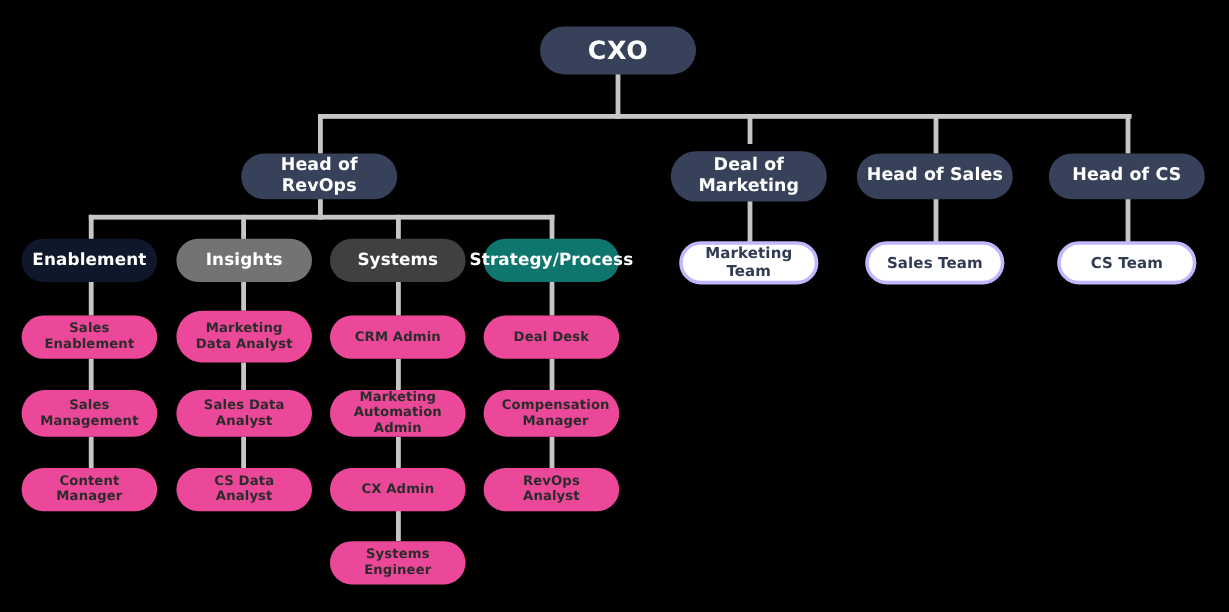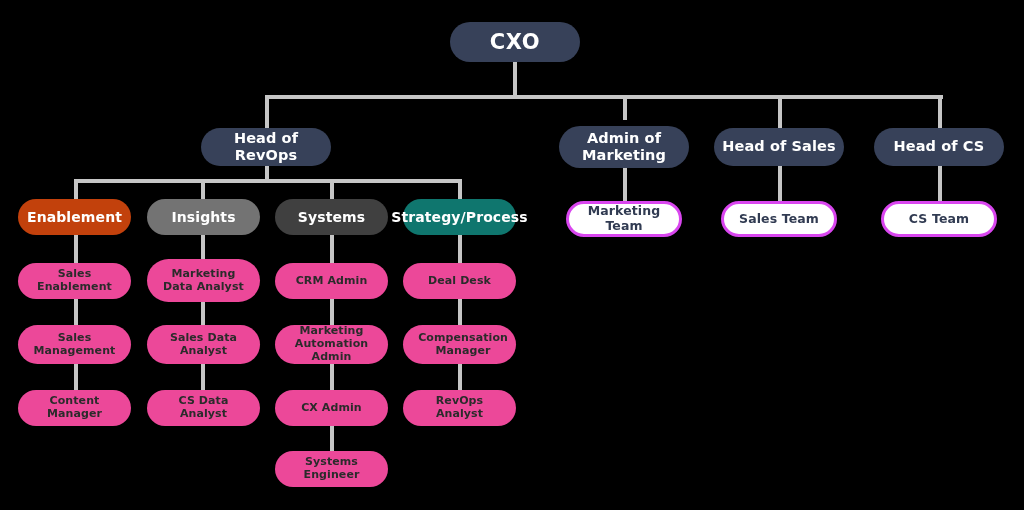--- a/index.html
+++ b/index.html
@@ -55,30 +55,30 @@
     font-weight: bold;
     font-size: 14.5px;
   }
 
   
   .node--team {
     background: #FFFFFF;
     color: #313B52;
     font-weight: bold;
     font-size: 12.5px;
-    border: 3px solid #d946ef;
+    border: 3px solid #c4b5fd;
   }
 
   
   .node--cat {
     color: #FFFFFF;
     font-weight: bold;
     font-size: 14px;
   }
-  .cat-enablement { background: #c2410c; }
+  .cat-enablement { background: #0f172a; }
   .cat-insights   { background: #737373; }
   .cat-systems    { background: #404040; }
   .cat-strategy   { background: #0f766e; }
 
   
   .node--leaf {
     background: #ec4899;
     color: #2B2B2B;
     font-weight: bold;
     font-size: 11px;
@@ -127,21 +127,21 @@
   <div class="node node--root" style="left:450px; top:22px; width:130px; height:40px;">
     <span>CXO</span>
   </div>
 
   <div class="node node--head" style="left:201px; top:128px; width:130px; height:38px;justify-content:center;">
     <span>Head of RevOps</span>
   </div>
 
   <div class="node node--head" style="left:559px; top:126px; width:130px; height:42px;">
     <div>
-      <div>Admin of</div>
+      <div>Deal of</div>
       <div>Marketing</div>
     </div>
   </div>
 
   <div class="node node--head" style="left:714px; top:128px; width:130px; height:38px;">
     <span>Head of Sales</span>
   </div>
 
   <div class="node node--head" style="left:874px; top:128px; width:130px; height:38px;">
     <span>Head of CS</span>

